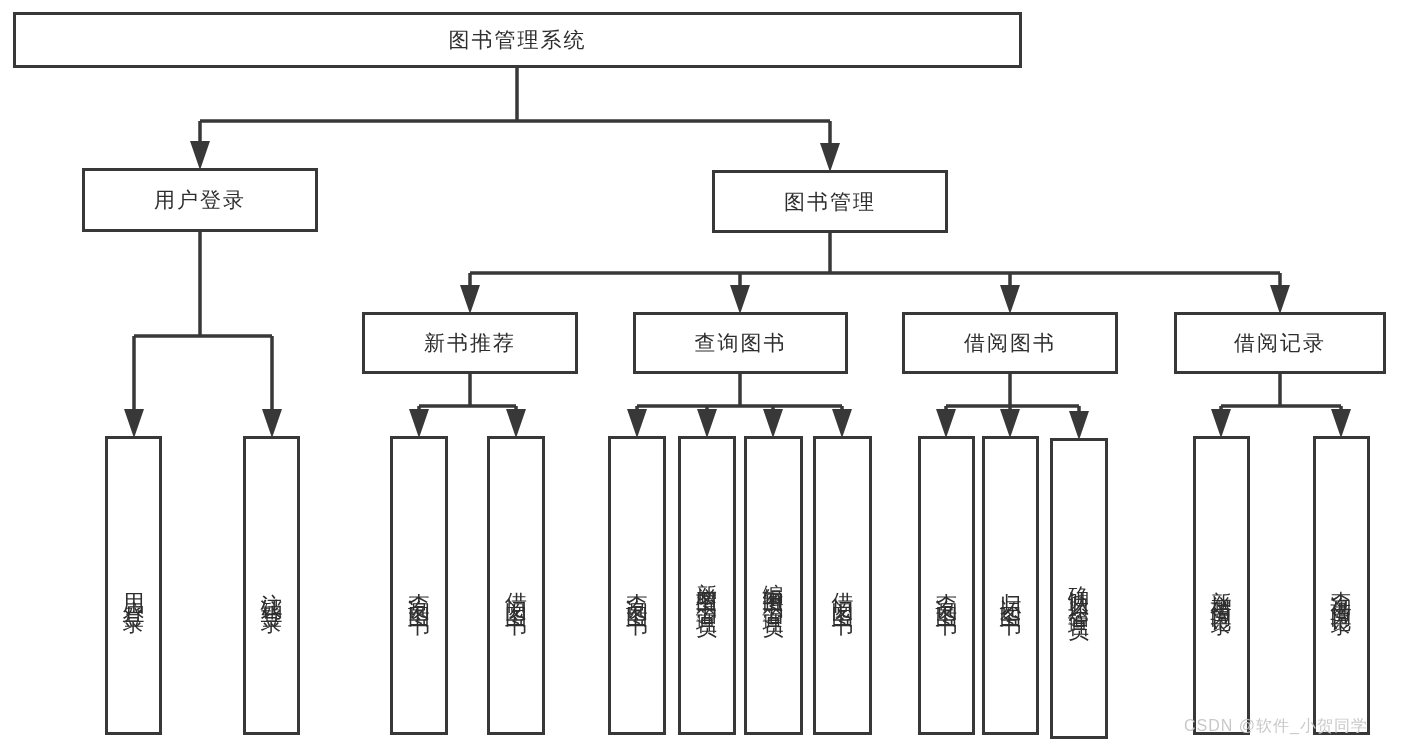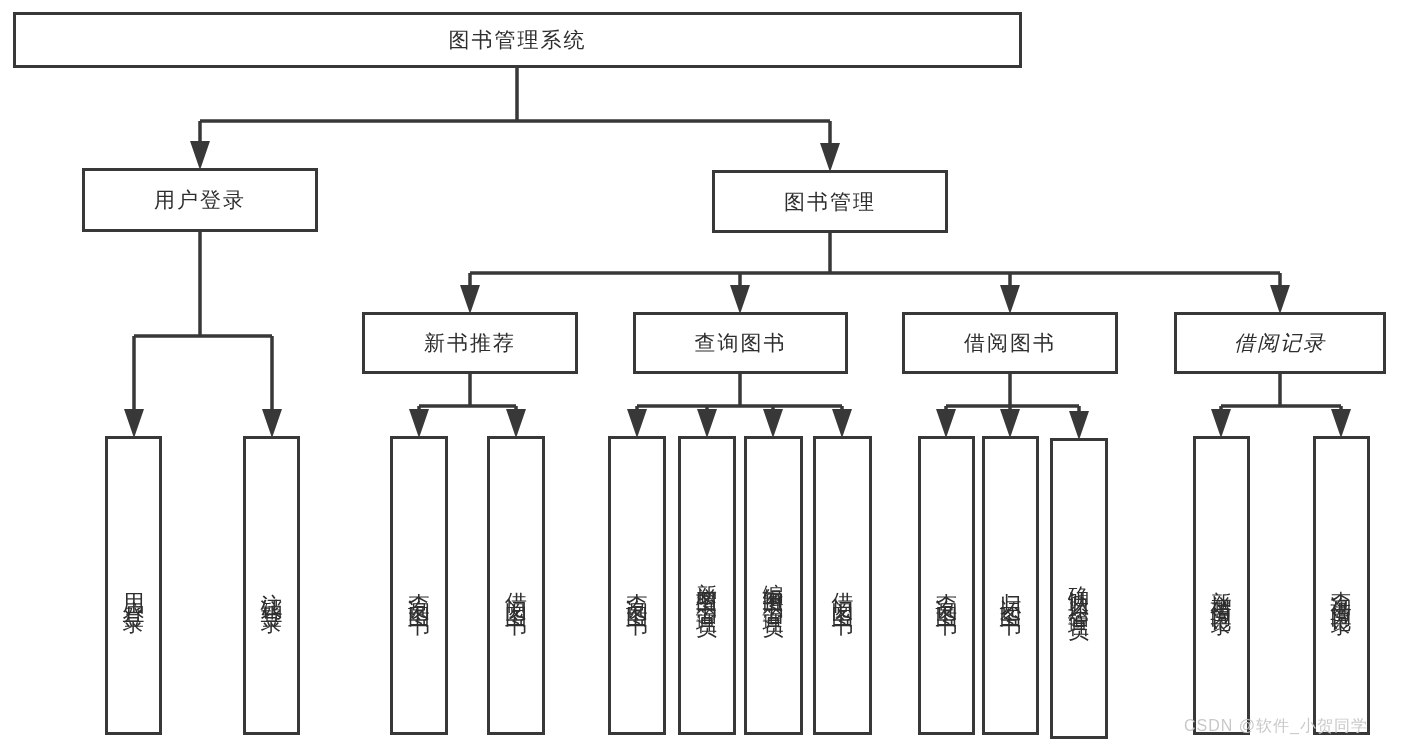--- a/index.html
+++ b/index.html
@@ -60,21 +60,21 @@
     padding-top: 6px;
   }
   .node.v.long { letter-spacing: 5px; font-size: 21px; }
   
   .n-root            { left: 13px;   top: 12px;  width: 1009px; height: 56px; }
   .n-user-login      { left: 82px;   top: 168px; width: 236px;  height: 64px; }
   .n-book-mgmt       { left: 712px;  top: 170px; width: 236px;  height: 63px; }
   .n-new-book-rec    { left: 362px;  top: 312px; width: 216px;  height: 62px; }
   .n-book-borrow     { left: 633px;  top: 312px; width: 215px;  height: 62px; }
   .n-current-borrow  { left: 902px;  top: 312px; width: 216px;  height: 62px; }
-  .n-borrow-records  { left: 1174px; top: 312px; width: 212px;  height: 62px; font-style: italic; }
+  .n-borrow-records  { left: 1174px; top: 312px; width: 212px;  height: 62px; }
   .v-user-login      { left: 105px;  top: 436px; width: 57px; height: 299px; }
   .v-logout          { left: 243px;  top: 436px; width: 57px; height: 299px; }
   .v-query-books-1   { left: 390px;  top: 436px; width: 58px; height: 299px; }
   .v-borrow-books-1  { left: 487px;  top: 436px; width: 58px; height: 299px; }
   .v-query-books-2   { left: 608px;  top: 436px; width: 58px; height: 299px; }
   .v-add-books       { left: 678px;  top: 436px; width: 58px; height: 299px; }
   .v-edit-books      { left: 744px;  top: 436px; width: 59px; height: 299px; }
   .v-borrow-books-2  { left: 813px;  top: 436px; width: 59px; height: 299px; }
   .v-query-books-3   { left: 918px;  top: 436px; width: 57px; height: 299px; }
   .v-return-books    { left: 982px;  top: 436px; width: 57px; height: 299px; }

